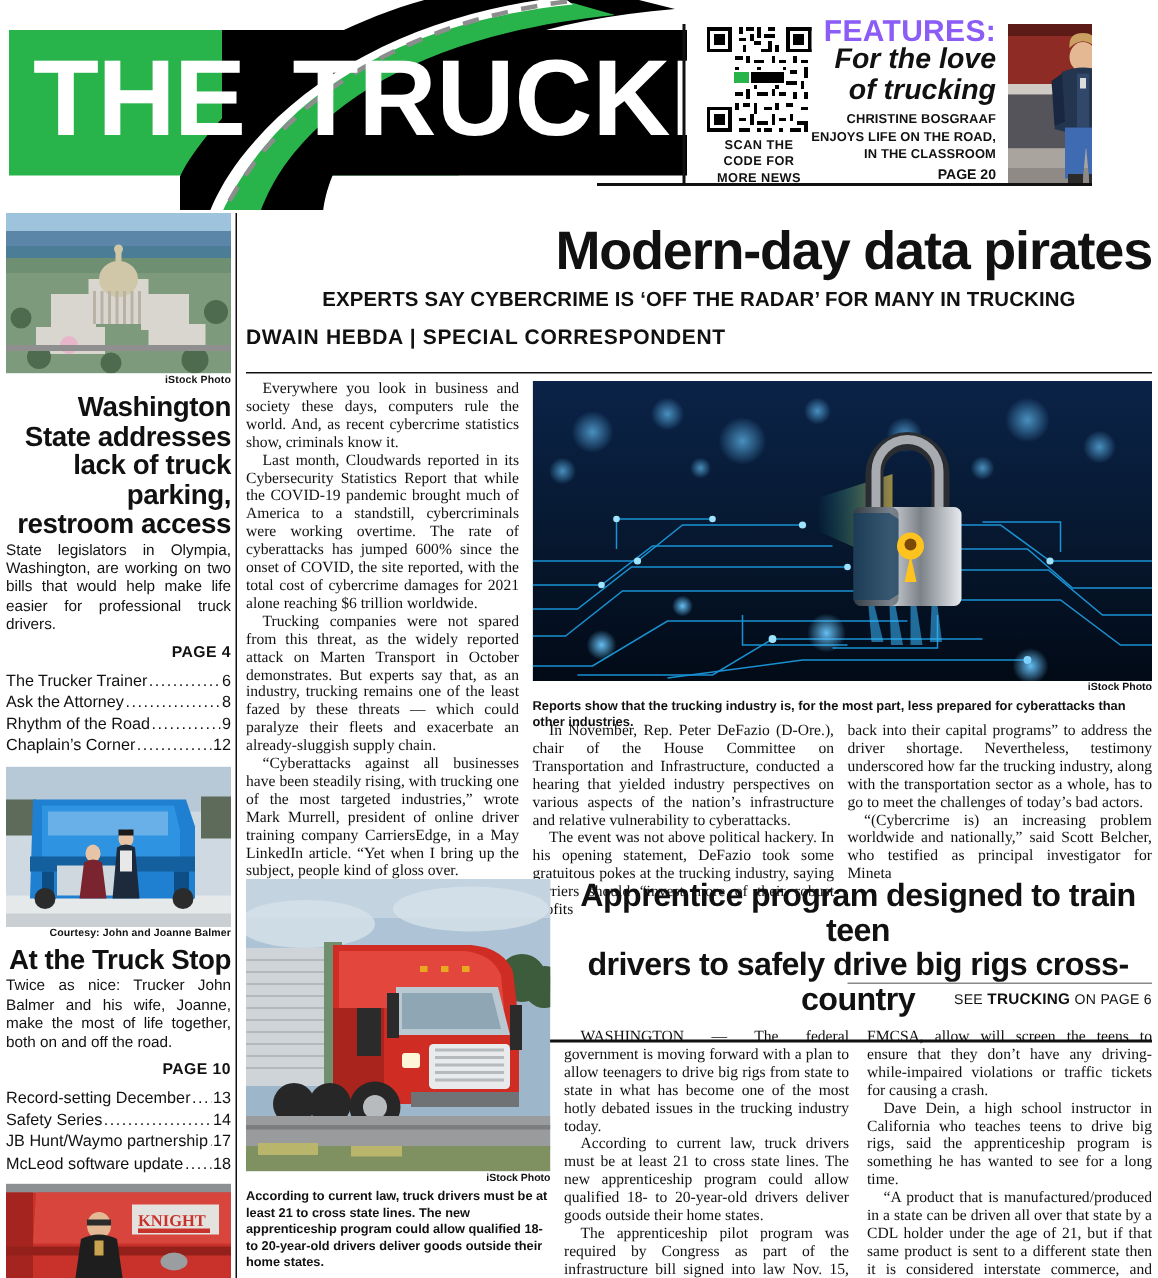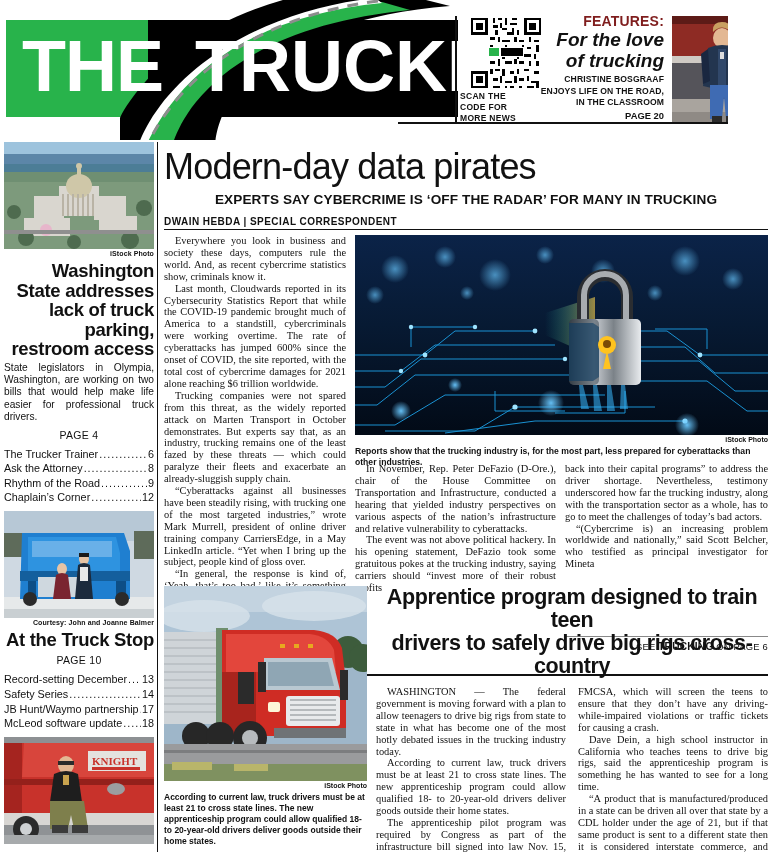--- a/index.html
+++ b/index.html
@@ -15,58 +15,58 @@
   .masthead{position:relative;height:140px;width:728px;overflow:hidden;background:#fff;}
   .mh-green{position:absolute;left:6px;top:20px;width:300px;height:97px;background:#28b34b;}
   .mh-black{position:absolute;left:148px;top:20px;width:310px;height:97px;background:#000;
             border-radius:0;}
   .mh-swoosh{position:absolute;left:120px;top:-4px;width:380px;height:150px;pointer-events:none;}
   .mh-the{position:absolute;left:22px;top:30px;font-size:72px;line-height:72px;font-weight:900;
           color:#fff;letter-spacing:-1px;font-family:"Liberation Sans",sans-serif;z-index:4;}
   .mh-trucker{position:absolute;left:195px;top:30px;font-size:72px;line-height:72px;font-weight:900;
           color:#fff;letter-spacing:0px;font-family:"Liberation Sans",sans-serif;z-index:4;}
 
-  .qr-block{position:absolute;left:460px;top:18px;width:92px;z-index:5;}
+  .qr-block{position:absolute;left:460px;top:18px;width:92px;text-align:center;z-index:5;}
   .qr-code{width:70px;height:70px;margin:0 auto;position:relative;background:#fff;}
   .qr-cap{font-size:8.5px;font-weight:700;line-height:11px;letter-spacing:.3px;color:#111;margin-top:3px;}
 
   .feat{position:absolute;left:560px;top:14px;width:212px;height:112px;z-index:5;}
   .feat-txt{position:absolute;right:108px;top:0;width:132px;text-align:right;}
-  .feat-kicker{color:#7f1d1d;font-size:14px;font-weight:900;letter-spacing:.2px;line-height:15px;}
+  .feat-kicker{color:#8b5cf6;font-size:20px;font-weight:900;letter-spacing:.2px;line-height:15px;}
   .feat-head{color:#111;font-size:19px;font-weight:900;line-height:20px;margin-top:1px;font-style:italic;}
   .feat-sub{color:#111;font-size:8.6px;font-weight:600;line-height:11.5px;margin-top:3px;letter-spacing:.1px;}
   .feat-page{color:#111;font-size:9.4px;font-weight:800;line-height:12px;margin-top:1px;}
   .feat-photo{position:absolute;right:0;top:2px;width:100px;height:108px;overflow:hidden;}
 
   .volline{position:absolute;right:6px;top:128px;font-size:10.5px;font-weight:800;letter-spacing:.55px;color:#111;z-index:6;}
   .mh-rule{position:absolute;left:398px;top:122px;width:374px;height:1.5px;background:#111;z-index:5;}
   .mh-rule2{position:absolute;left:455px;top:16px;width:1.5px;height:106px;background:#111;z-index:5;}
 
   
   .body-wrap{position:absolute;top:142px;left:0;width:772px;height:710px;}
   .rail{position:absolute;left:4px;top:0;width:150px;height:710px;}
   .rail-sep{position:absolute;left:157px;top:0;width:1px;height:710px;background:#111;}
   .main{position:absolute;left:164px;top:0;width:604px;height:710px;}
 
   
   .rail-photo{width:150px;height:107px;overflow:hidden;position:relative;border:0;}
   .credit{font-size:7px;font-weight:800;text-align:right;color:#111;line-height:10px;letter-spacing:.1px;}
   .rail-head{font-size:18.5px;font-weight:900;line-height:19.5px;text-align:right;color:#111;margin:2px 0 3px;letter-spacing:-.3px;}
   .rail-deck{font-size:10.2px;line-height:12.4px;text-align:justify;color:#111;font-family:"Liberation Sans",sans-serif;}
-  .rail-page{font-size:10.5px;font-weight:400;text-align:center;margin:5px 0 6px;color:#111;letter-spacing:.3px;}
+  .rail-page{font-size:10.5px;font-weight:700;text-align:right;margin:5px 0 6px;color:#111;letter-spacing:.3px;}
   .toc{margin:2px 0 6px;}
   .toc-row{display:flex;align-items:baseline;font-size:10.8px;line-height:14.6px;color:#111;}
   .toc-t{white-space:nowrap;}
   .toc-d{flex:1;overflow:hidden;white-space:nowrap;letter-spacing:1px;margin:0 1px;}
   .toc-p{font-weight:400;}
 
   
-  .hl{font-size:36px;font-weight:400;text-align:left;color:#111;line-height:38px;letter-spacing:-.8px;margin-top:6px;}
+  .hl{font-size:36px;font-weight:700;text-align:right;color:#111;line-height:38px;letter-spacing:-.8px;margin-top:6px;}
   .deck{font-size:13.6px;text-align:center;color:#111;letter-spacing:.1px;margin-top:6px;font-weight:700;}
-  .byline{font-size:10px;font-weight:800;letter-spacing:.45px;color:#111;padding-bottom:2px;border-bottom:1.4px solid #111;margin-top:9px;}
+  .byline{font-size:14px;font-weight:800;letter-spacing:.45px;color:#111;padding-bottom:16px;border-bottom:1.4px solid #111;margin-top:9px;}
 
   .story-cols{position:relative;margin-top:5px;}
   .col-narrow{position:absolute;left:0;top:0;width:182px;}
   .art{font-family:"Liberation Serif", serif;font-size:10.4px;line-height:11.9px;text-align:justify;color:#111;}
   .art p{margin:0;text-indent:11px;}
   .art p.noind{text-indent:0;}
 
   .lead-photo{position:absolute;left:191px;top:0;width:413px;height:200px;overflow:hidden;}
   .photo-credit{position:absolute;left:191px;top:201px;width:413px;text-align:right;font-size:7px;font-weight:800;color:#111;}
   .photo-cap{position:absolute;left:191px;top:211px;width:413px;font-size:8.6px;font-weight:700;line-height:11px;color:#111;border-top:0;}
@@ -349,20 +349,21 @@
             <ellipse cx="80" cy="48" rx="5" ry="6" fill="#e7c4a5"></ellipse>
             <rect x="75" y="42" width="10" height="4" fill="#1a1a1a"></rect>
             <path d="M74,54 q6,-4 12,0 l3,34 l-18,0 Z" fill="#1c2a3c"></path>
             <rect x="76" y="56" width="8" height="14" fill="#e8e8e8"></rect>
           </g>
           <rect x="0" y="98" width="150" height="9" fill="#c9cfd2"></rect>
         </svg>
       </div>
       <div class="credit">Courtesy: John and Joanne Balmer</div>
       <div class="rail-head">At the Truck Stop</div>
+      <div class="rail-deck">Twice as nice: Trucker John Balmer and his wife, Joanne, make the most of life together, both on and off the road.</div>
       <div class="rail-page">PAGE 10</div>
 
       <div class="toc">
         <div class="toc-row">
           <span class="toc-t">Record-setting December</span>
           <span class="toc-d">...........................................</span>
           <span class="toc-p">13</span>
         </div>
         <div class="toc-row">
           <span class="toc-t">Safety Series</span>
@@ -619,21 +620,21 @@
           <div class="bot-hl">Apprentice program designed to train teen</div>
           <div class="bot-hl">drivers to safely drive big rigs cross-country</div>
           <div class="bot-cols">
             <div class="bc l art">
               <p>WASHINGTON — The federal government is moving forward with a plan to allow teenagers to drive big rigs from state to state in what has become one of the most hotly debated issues in the trucking industry today.</p>
               <p>According to current law, truck drivers must be at least 21 to cross state lines. The new apprenticeship program could allow qualified 18- to 20-year-old drivers deliver goods outside their home states.</p>
               <p>The apprenticeship pilot program was required by Congress as part of the infrastructure bill signed into law Nov. 15, 2021; the Federal Motor Carrier Safety Administration (FMCSA) is required to start the program within 60 days.</p>
 
             </div>
             <div class="bc r art">
-              <p class="noind">FMCSA, which will screen the teens to ensure that they don’t have any driving-while-impaired violations or traffic tickets for causing a crash.</p>
+              <p class="noind">FMCSA, allow will screen the teens to ensure that they don’t have any driving-while-impaired violations or traffic tickets for causing a crash.</p>
               <p>Dave Dein, a high school instructor in California who teaches teens to drive big rigs, said the apprenticeship program is something he has wanted to see for a long time.</p>
               <p>“A product that is manufactured/produced in a state can be driven all over that state by a CDL holder under the age of 21, but if that same product is sent to a different state then it is considered interstate commerce, and anyone who transports that product within the boundaries of the new state must be at least 21 years old,” said Dein, who also serves as co-chair for the NextGen Trucking organization.</p>
             </div>
 
           </div>
         </div>
       </div>
 
     </div>
   </div>

